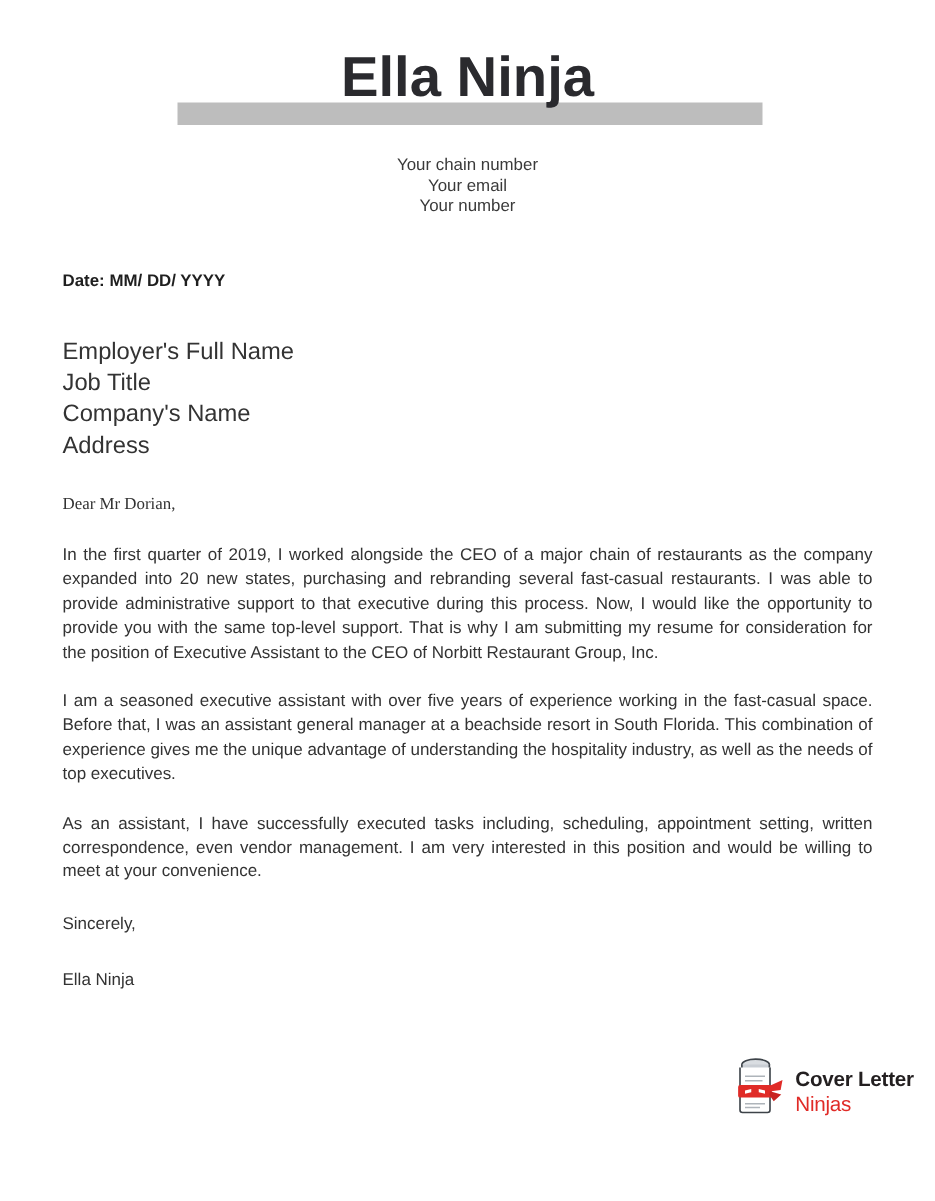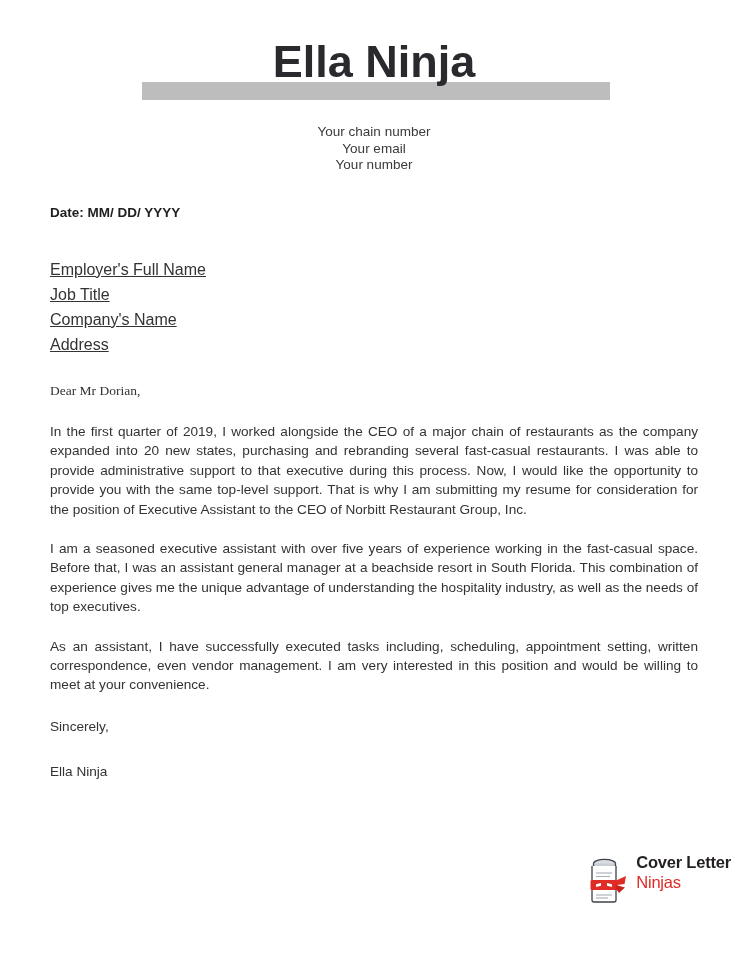--- a/index.html
+++ b/index.html
@@ -64,38 +64,37 @@
     color: #3a3a3a;
   }
   .contact div {
     padding: 0;
   }
 
   
   .letter {
     position: absolute;
     left: 50px;
-    top: 204px;
+    top: 216px;
     width: 648px;
   }
 
   .date-line {
     font-size: 13.5px;
     font-weight: bold;
     color: #1f1f1f;
     line-height: 18px;
     margin-bottom: 35px;
   }
 
   .recipient {
-    font-size: 16px;
+    font-size: 19px;
     line-height: 25px;
     color: #333333;
     margin-bottom: 18px;
-    text-decoration: underline;
   }
 
   .salutation {
     font-family: Liberation Serif, serif;
     font-stretch: condensed;
     font-size: 13.5px;
     line-height: 19px;
     color: #333333;
     margin-top: 24px;
     margin-bottom: 22px;
@@ -126,23 +125,23 @@
     font-size: 13.6px;
     line-height: 19.4px;
     color: #333333;
     margin-top: 26px;
   }
 
   
   .logo {
     position: absolute;
     right: 17px;
-    bottom: 18px;
+    bottom: 30px;
     display: flex;
-    align-items: flex-start;
+    align-items: flex-end;
     gap: 9px;
   }
   .logo-mark {
     width: 46px;
     height: 50px;
     flex: 0 0 auto;
   }
   .logo-text {
     display: flex;
     flex-direction: column;

